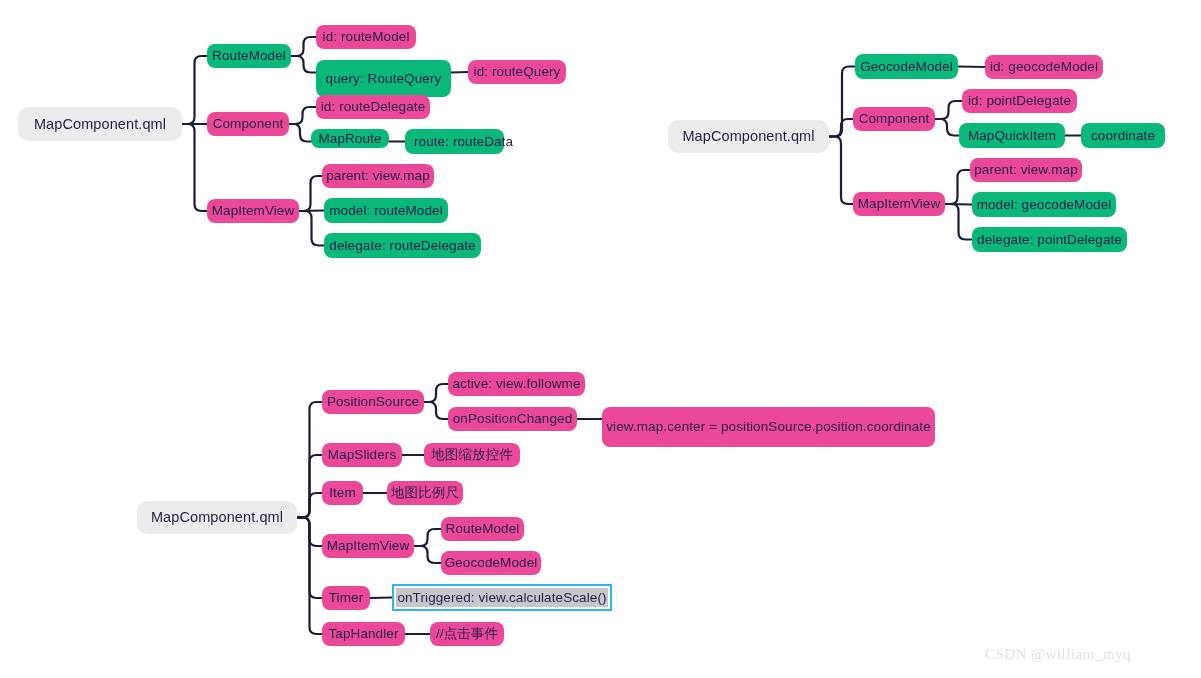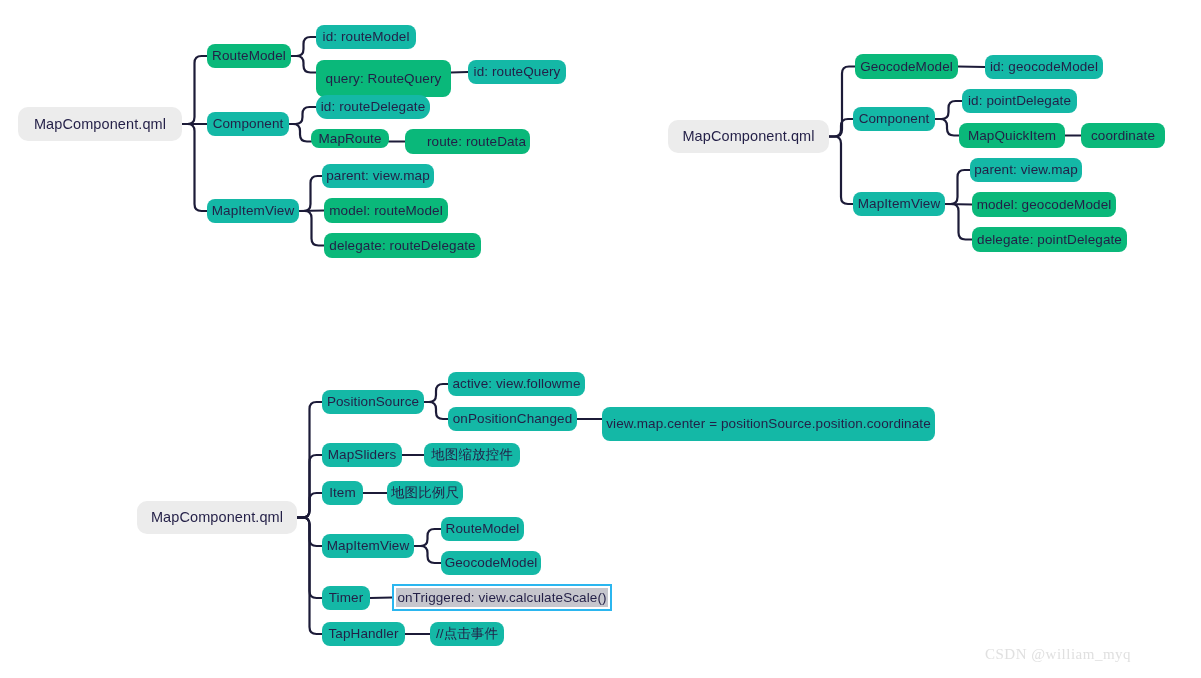--- a/index.html
+++ b/index.html
@@ -46,21 +46,21 @@
   }
   .node.root {
     background: #ececec;
     border-radius: 10px;
     height: 36px;
     line-height: 36px;
     font-size: 14.5px;
     padding: 0 14px;
   }
   .node.gray {
-    background: #14b8a6;
+    background: #ec4899;
   }
   .node.green {
     background: #0ab87a;
   }
   .node.highlight {
     background: #c6c6cd;
     border: 2px solid #2bb6ef;
     border-radius: 0;
     height: 26px;
     line-height: 22px;
@@ -118,43 +118,43 @@
       <path d="M 370 598 L 392 597.5" fill="none" stroke="#1c1b38" stroke-width="2.2" stroke-linecap="round" stroke-linejoin="round"></path>
       <path d="M 405 634 L 430 634" fill="none" stroke="#1c1b38" stroke-width="2.2" stroke-linecap="round" stroke-linejoin="round"></path>
     </svg>
   <div id="nodes">
       <div class="node root" style="left: 18px; top: 107px; width: 164px; height: 34px; line-height: 34px;">MapComponent.qml</div>
       <div class="node green" style="left: 207px; top: 44px; width: 84px; height: 24px; line-height: 24px;">RouteModel</div>
       <div class="node gray" style="left: 316px; top: 25px; width: 100px; height: 24px; line-height: 24px;">id: routeModel</div>
       <div class="node green" style="left: 316px; top: 60px; width: 135px; height: 37px; line-height: 25px;">query:  RouteQuery</div>
       <div class="node gray" style="left: 468px; top: 60px; width: 98px; height: 24px; line-height: 24px;">id: routeQuery</div>
       <div class="node gray" style="left: 207px; top: 112px; width: 82px; height: 24px; line-height: 24px;">Component</div>
-      <div class="node gray" style="left: 316px; top: 95px; width: 114px; height: 24px; line-height: 24px; border-radius: 11px;">id: routeDelegate</div>
+      <div class="node gray" style="left: 316px; top: 95px; width: 114px; height: 24px; line-height: 24px;">id: routeDelegate</div>
       <div class="node green" style="left: 311px; top: 129px; width: 78px; height: 19px; line-height: 25px;">MapRoute</div>
-      <div class="node green" style="left: 405px; top: 129px; width: 125px; height: 25px; line-height: 25px; padding-left: 27px;">route: routeData</div>
+      <div class="node green" style="left: 405px; top: 129px; width: 99px; height: 25px; line-height: 25px; padding-left: 27px;">route: routeData</div>
       <div class="node gray" style="left: 207px; top: 199px; width: 92px; height: 24px; line-height: 24px;">MapItemView</div>
       <div class="node gray" style="left: 322px; top: 164px; width: 112px; height: 24px; line-height: 24px;">parent: view.map</div>
       <div class="node green" style="left: 324px; top: 198px; width: 124px; height: 25px; line-height: 25px;">model: routeModel</div>
       <div class="node green" style="left: 324px; top: 233px; width: 157px; height: 25px; line-height: 25px;">delegate: routeDelegate</div>
       <div class="node root" style="left: 668px; top: 120px; width: 161px; height: 33px; line-height: 33px;">MapComponent.qml</div>
       <div class="node green" style="left: 855px; top: 54px; width: 103px; height: 25px; line-height: 25px;">GeocodeModel</div>
       <div class="node gray" style="left: 985px; top: 55px; width: 118px; height: 24px; line-height: 24px;">id: geocodeModel</div>
       <div class="node gray" style="left: 853px; top: 107px; width: 82px; height: 24px; line-height: 24px;">Component</div>
       <div class="node gray" style="left: 962px; top: 89px; width: 115px; height: 24px; line-height: 24px;">id: pointDelegate</div>
       <div class="node green" style="left: 959px; top: 123px; width: 106px; height: 25px; line-height: 25px;">MapQuickItem</div>
       <div class="node green" style="left: 1081px; top: 123px; width: 84px; height: 25px; line-height: 25px;">coordinate</div>
       <div class="node gray" style="left: 853px; top: 192px; width: 92px; height: 24px; line-height: 24px;">MapItemView</div>
       <div class="node gray" style="left: 970px; top: 158px; width: 112px; height: 24px; line-height: 24px;">parent: view.map</div>
       <div class="node green" style="left: 972px; top: 192px; width: 144px; height: 25px; line-height: 25px;">model: geocodeModel</div>
       <div class="node green" style="left: 972px; top: 227px; width: 155px; height: 25px; line-height: 25px;">delegate: pointDelegate</div>
       <div class="node root" style="left: 137px; top: 501px; width: 160px; height: 33px; line-height: 33px;">MapComponent.qml</div>
       <div class="node gray" style="left: 322px; top: 390px; width: 102px; height: 24px; line-height: 24px;">PositionSource</div>
       <div class="node gray" style="left: 448px; top: 372px; width: 137px; height: 24px; line-height: 24px;">active: view.followme</div>
       <div class="node gray" style="left: 448px; top: 407px; width: 129px; height: 24px; line-height: 24px;">onPositionChanged</div>
-      <div class="node gray" style="left: 602px; top: 407px; width: 333px; height: 34px; line-height: 24px;">view.map.center = positionSource.position.coordinate</div>
+      <div class="node gray" style="left: 602px; top: 407px; width: 333px; height: 40px; line-height: 24px;">view.map.center = positionSource.position.coordinate</div>
       <div class="node gray" style="left: 322px; top: 443px; width: 80px; height: 24px; line-height: 24px;">MapSliders</div>
       <div class="node gray" style="left: 424px; top: 443px; width: 96px; height: 24px; line-height: 24px;">地图缩放控件</div>
       <div class="node gray" style="left: 322px; top: 481px; width: 41px; height: 24px; line-height: 24px;">Item</div>
       <div class="node gray" style="left: 387px; top: 481px; width: 76px; height: 24px; line-height: 24px;">地图比例尺</div>
       <div class="node gray" style="left: 322px; top: 534px; width: 92px; height: 24px; line-height: 24px;">MapItemView</div>
       <div class="node gray" style="left: 441px; top: 517px; width: 83px; height: 24px; line-height: 24px;">RouteModel</div>
       <div class="node gray" style="left: 441px; top: 551px; width: 100px; height: 24px; line-height: 24px;">GeocodeModel</div>
       <div class="node gray" style="left: 322px; top: 586px; width: 48px; height: 24px; line-height: 24px;">Timer</div>
       <div class="node highlight" style="left: 392px; top: 584px; width: 220px; height: 27px; line-height: 23px;">onTriggered: view.calculateScale()</div>
       <div class="node gray" style="left: 322px; top: 622px; width: 83px; height: 24px; line-height: 24px;">TapHandler</div>

